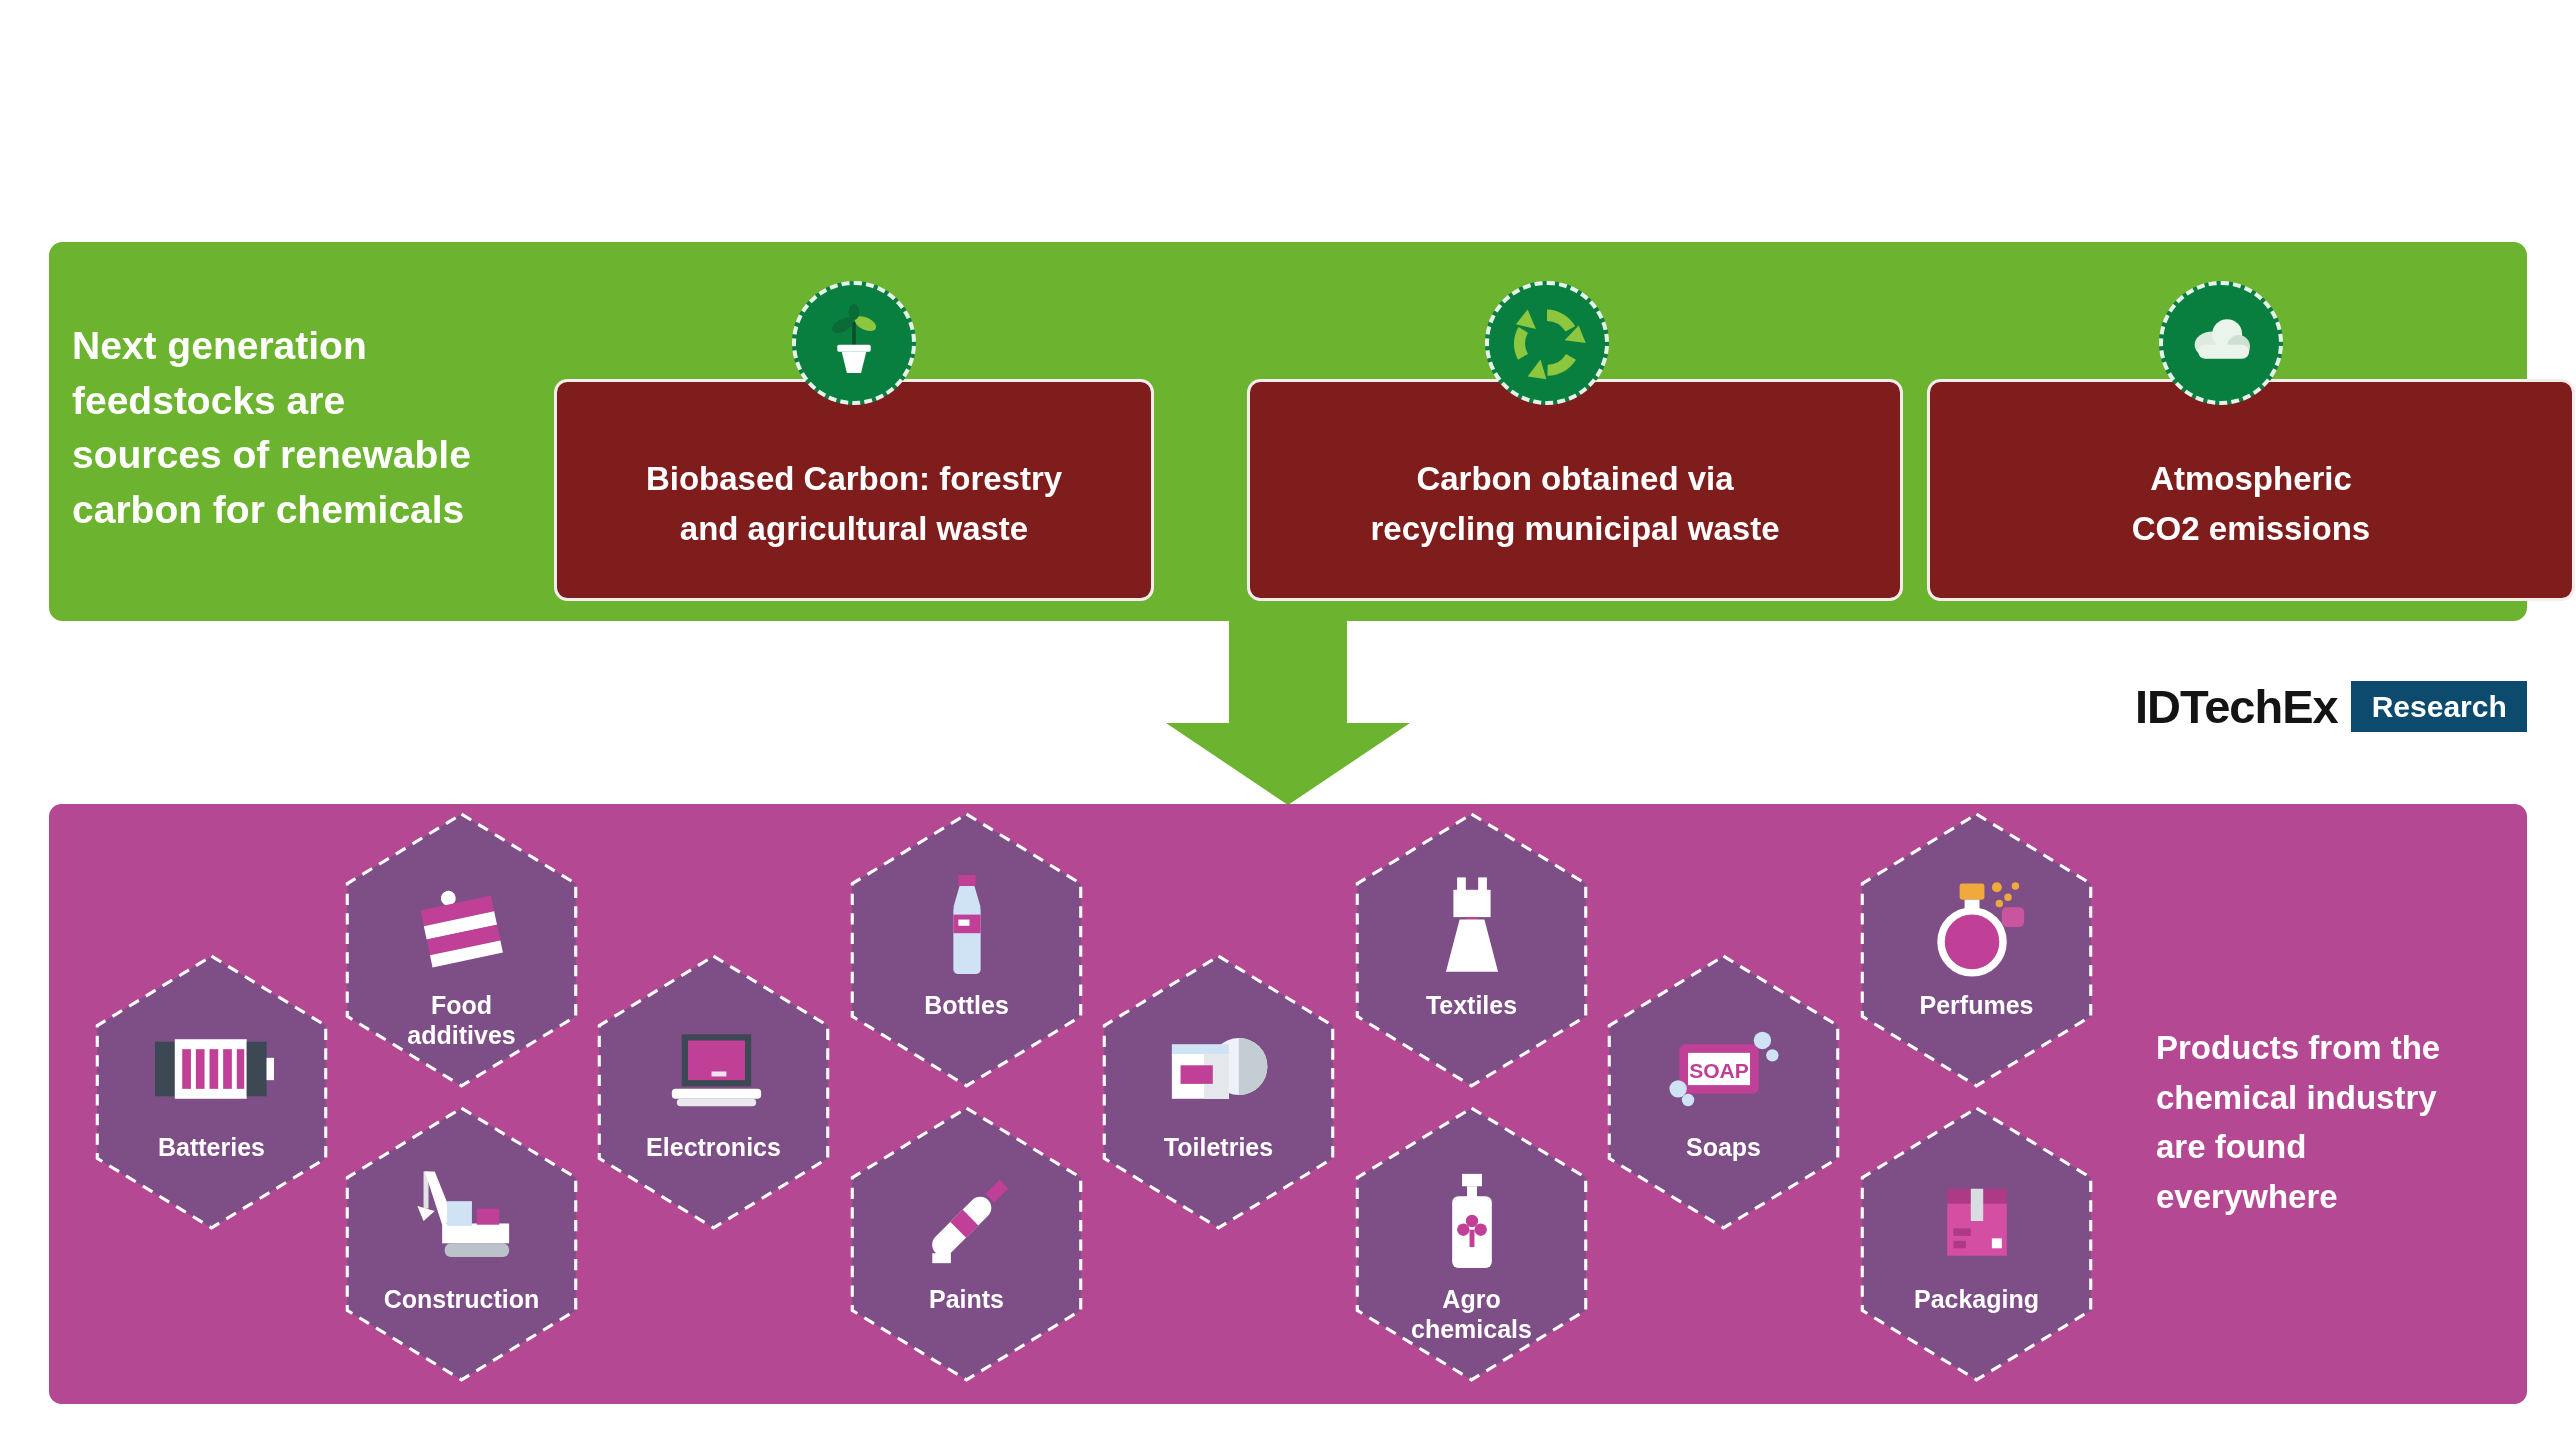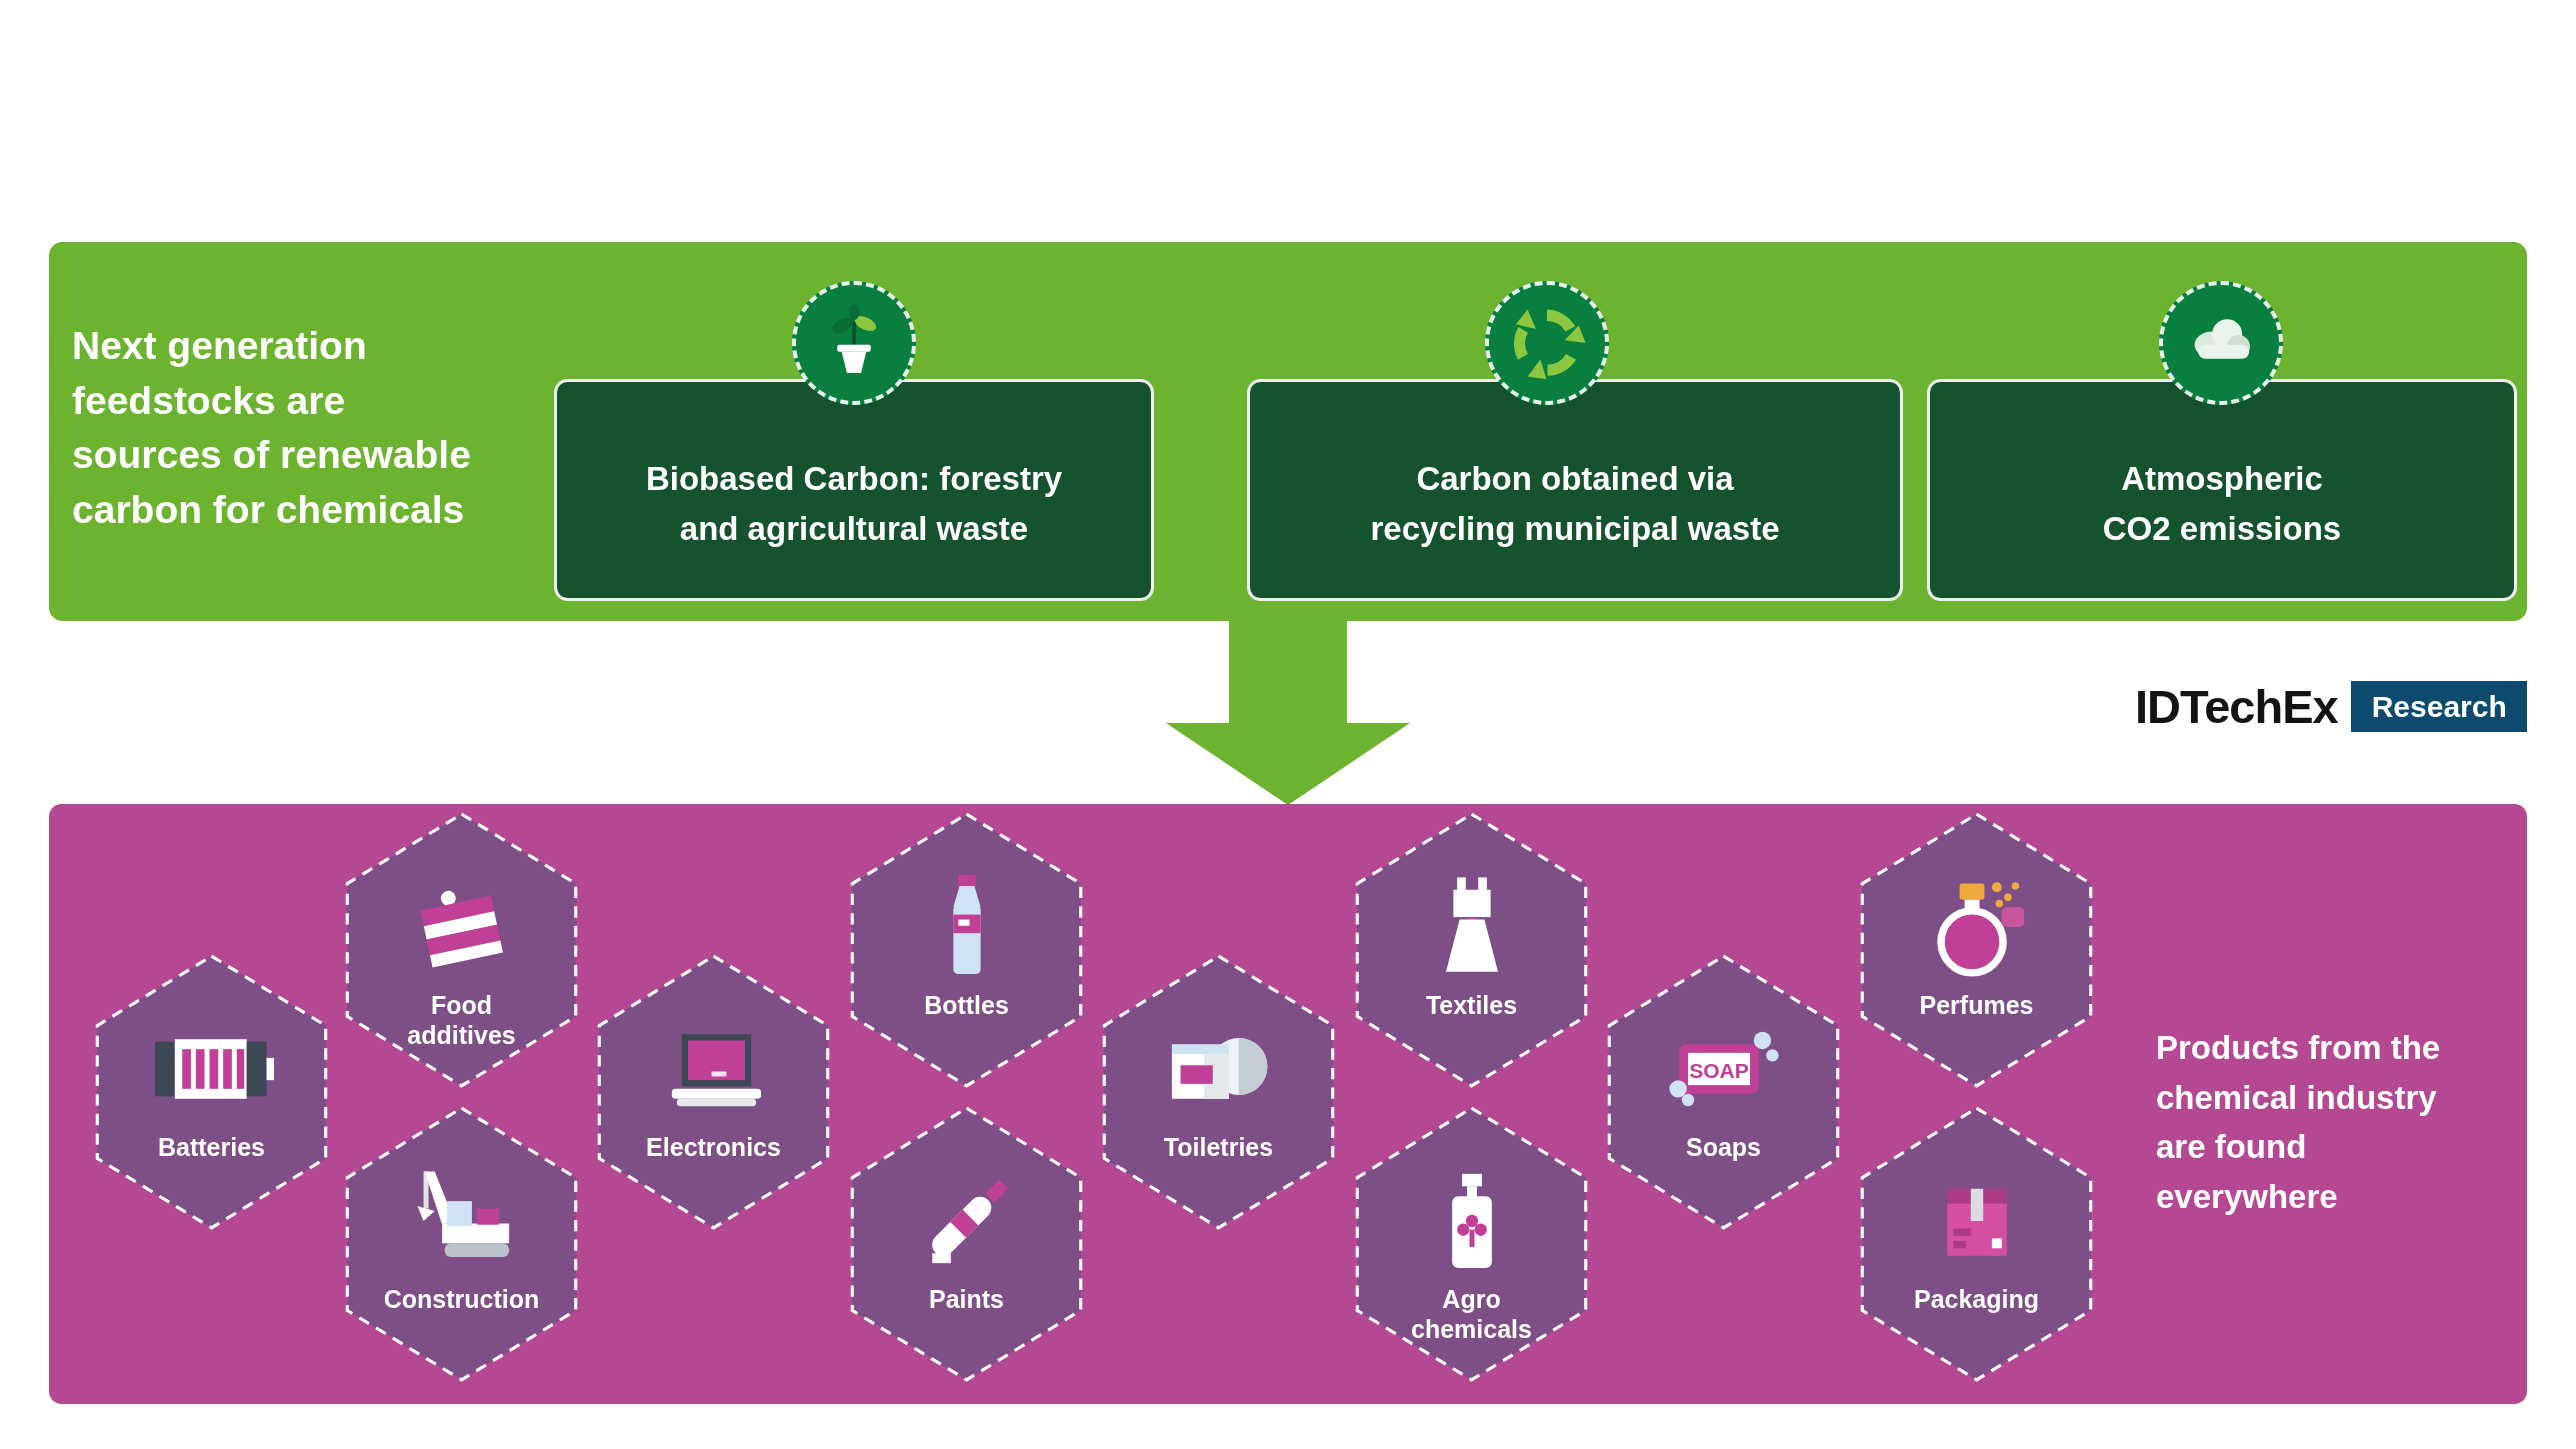--- a/index.html
+++ b/index.html
@@ -11,25 +11,25 @@
          color:#3b66ad;font-weight:bold;font-size:53px;line-height:1.45;}
   .title span{display:block;}
 
   
   .banner{position:absolute;left:49px;top:242px;width:2478px;height:379px;
           background:#6cb32f;border-radius:13.4px;}
   .banner-intro{position:absolute;left:72px;top:319px;width:505px;
                 color:#ffffff;font-weight:bold;font-size:39px;line-height:1.4;}
   .banner-intro span{display:block;}
 
-  .feed-box{position:absolute;top:379px;height:222px;background:#14532d;
+  .feed-box{position:absolute;top:379px;height:222px;background:#7f1d1d;
             border:3.1px solid rgba(255,255,255,.92);border-radius:13.4px;box-sizing:border-box;}
   .fb1{left:554px;width:600px;}
   .fb2{left:1247px;width:656px;}
-  .fb3{left:1927px;width:590px;}
+  .fb3{left:1927px;width:648px;}
   .feed-label{position:absolute;left:15.5px;right:15.5px;top:72px;text-align:center;
               color:#ffffff;font-weight:bold;font-size:33px;line-height:1.5;}
   .feed-label span{display:block;}
 
   .feed-circle{position:absolute;top:281px;width:124px;height:124px;border-radius:50%;
                background:#087f3e;border:4.1px dashed rgba(255,255,255,.9);box-sizing:border-box;
                display:flex;align-items:center;justify-content:center;}
   .fc1{left:792px;} .fc2:{}{}
   .fc2{left:1485px;} .fc3{left:2159px;}
   .feed-circle svg{width:88px;height:88px;}

